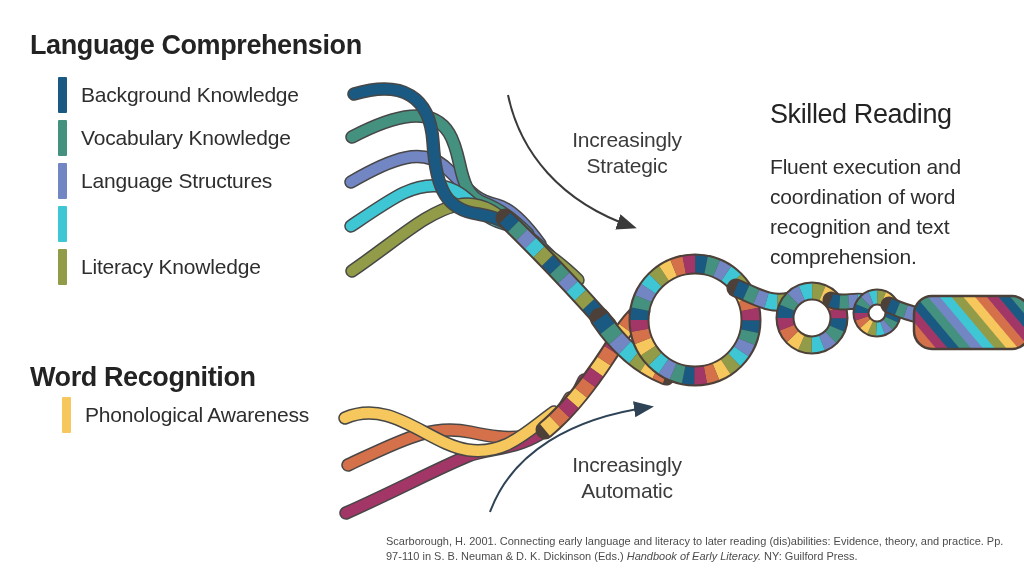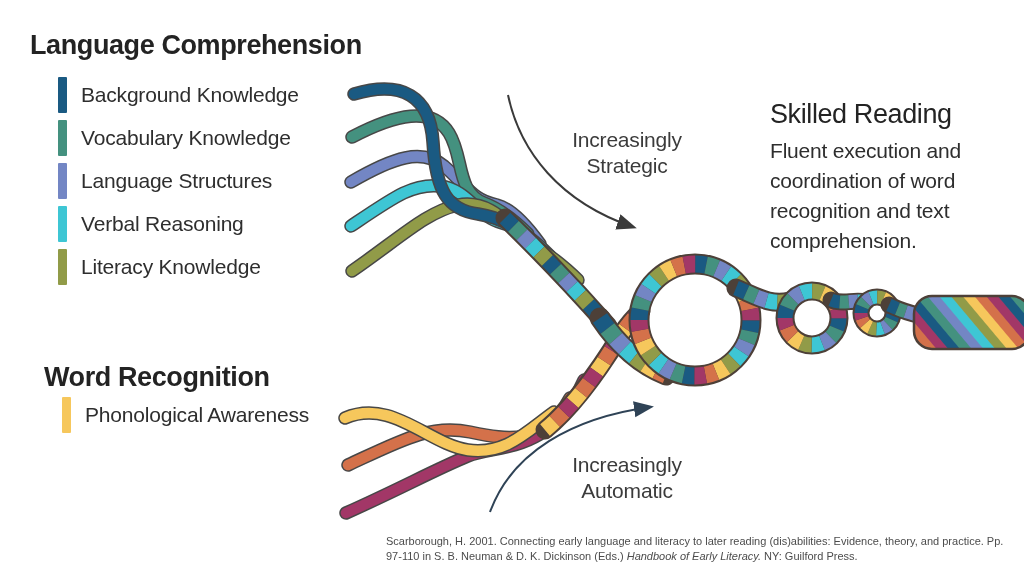--- a/index.html
+++ b/index.html
@@ -5,37 +5,37 @@
   html,body{margin:0;padding:0;background:#ffffff;}
   .canvas{
     position:relative;width:1024px;height:576px;overflow:hidden;background:#ffffff;
     font-family:"Liberation Sans", sans-serif;color:#2e2e2e;padding-left:14px;
   }
   .rope-svg{position:absolute;left:0;top:0;}
   .heading{
     position:absolute;font-size:27px;font-weight:bold;color:#232323;letter-spacing:-0.4px;white-space:nowrap;
   }
   .lc-title{left:30px;top:30px;}
-  .wr-title{left:44px;top:362px;}
+  .wr-title{left:30px;top:362px;}
   .legend{position:absolute;display:flex;flex-direction:column;}
   .lc-legend{left:58px;top:77px;}
   .wr-legend{left:62px;top:397px;}
   .legend-item{display:flex;align-items:center;}
   .lc-legend .legend-item{margin-bottom:7px;}
   .wr-legend .legend-item{margin-bottom:12px;}
   .swatch{width:9px;height:36px;flex:0 0 9px;border-radius:1px;}
   .legend-label{font-size:21px;color:#2e2e2e;margin-left:14px;white-space:nowrap;letter-spacing:-0.2px;}
   .annotation{
     position:absolute;font-size:21px;color:#3b3b3b;width:150px;line-height:26px;letter-spacing:-0.2px;text-align:center;
   }
   .strategic{left:552px;top:127px;}
   .automatic{left:552px;top:452px;}
   .skilled{position:absolute;left:770px;top:99px;width:228px;}
   .skilled-title{font-size:27px;font-weight:normal;color:#232323;letter-spacing:-0.4px;}
-  .skilled-body{font-size:21px;line-height:30px;color:#2e2e2e;margin-top:6px;letter-spacing:-0.2px;}
+  .skilled-body{font-size:21px;line-height:30px;color:#2e2e2e;margin-top:22px;letter-spacing:-0.2px;}
   .citation{
     position:absolute;left:386px;top:534px;width:636px;font-size:11px;line-height:15px;color:#4c4c4c;
   }
   .strand{fill:none;stroke-linecap:round;stroke-width:10.5px;}
   .strand-outline{fill:none;stroke-linecap:round;stroke:#474747;stroke-width:13.5px;}
   .rope-base{fill:none;stroke-linecap:round;}
   g[data-rope] path{fill:none;stroke-linecap:butt;}
   .arrow{fill:none;stroke-width:2px;}
 </style>
 </head>
@@ -201,21 +201,20 @@
     <div class="legend-item">
       <span class="swatch" style="background-color: rgb(68, 145, 127);"></span>
       <span class="legend-label">Vocabulary Knowledge</span>
     </div>
     <div class="legend-item">
       <span class="swatch" style="background-color: rgb(115, 134, 196);"></span>
       <span class="legend-label">Language Structures</span>
     </div>
     <div class="legend-item">
       <span class="swatch" style="background-color: rgb(62, 198, 212);"></span>
-      <span class="legend-label">Verbal Reasoning</span>
     </div>
     <div class="legend-item">
       <span class="swatch" style="background-color: rgb(145, 155, 72);"></span>
       <span class="legend-label">Literacy Knowledge</span>
     </div>
   </div>
 
   <div class="heading wr-title">Word Recognition</div>
 
   <div class="legend wr-legend">

